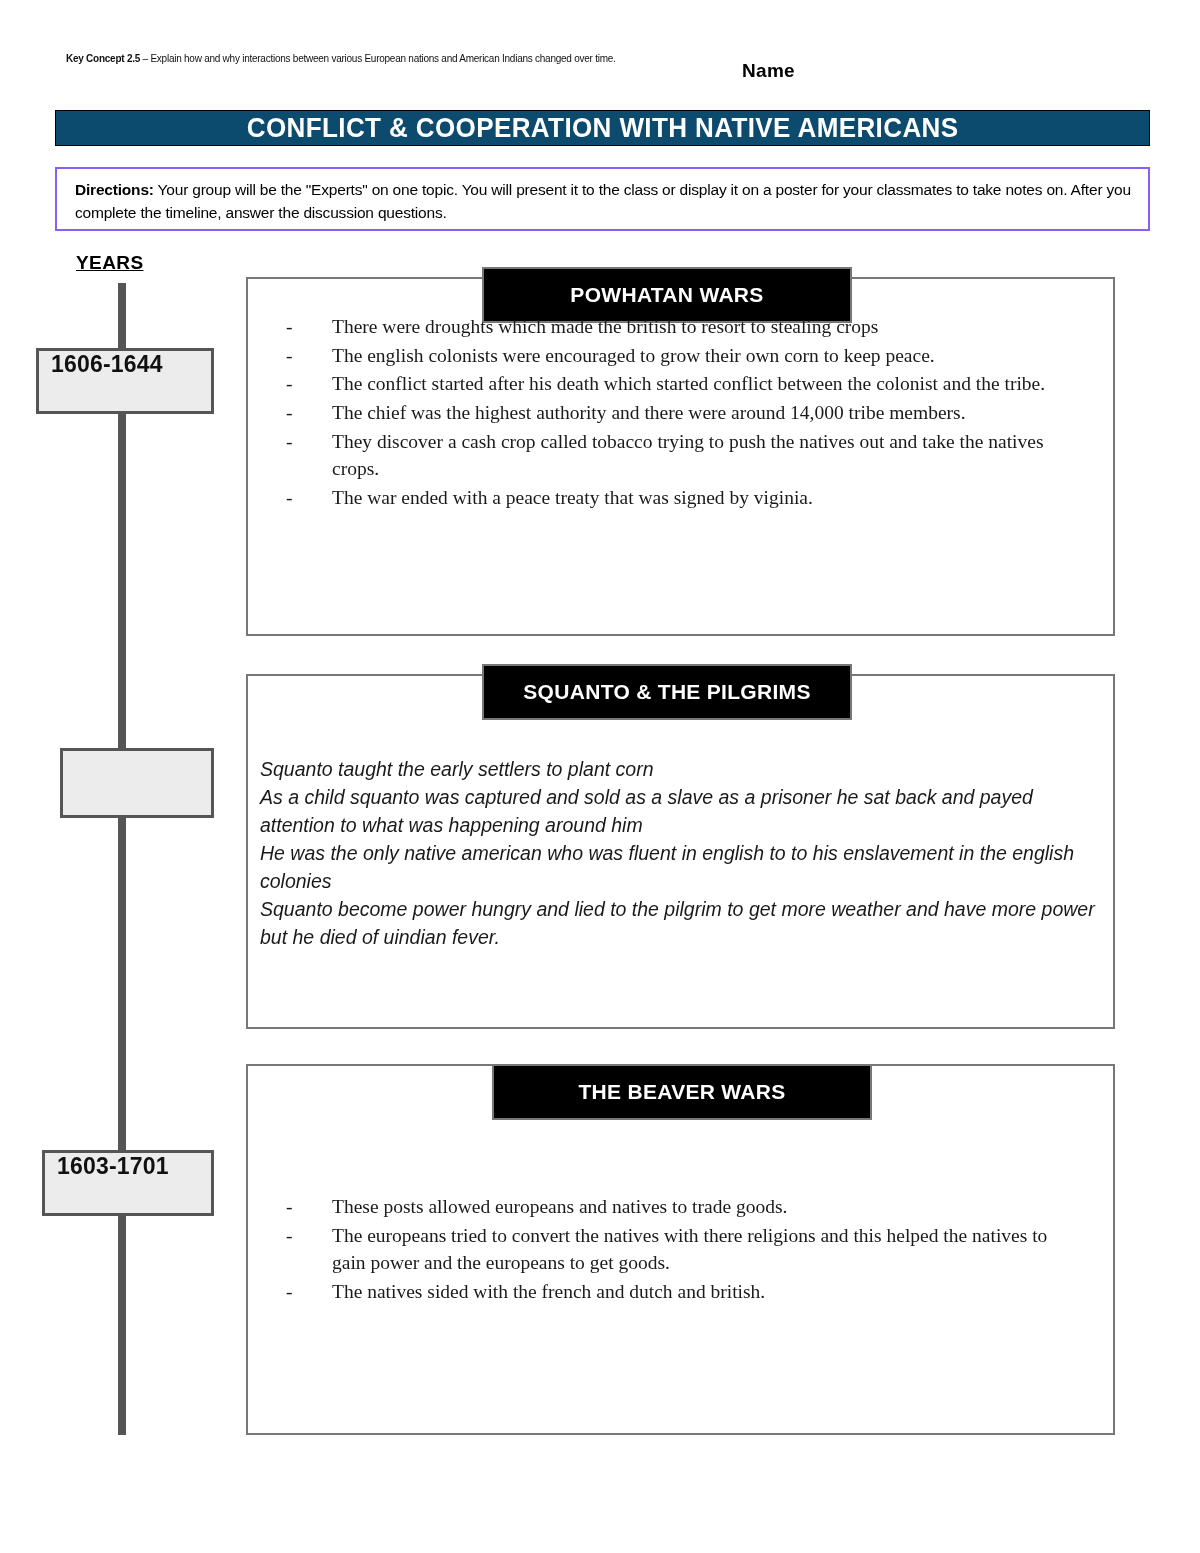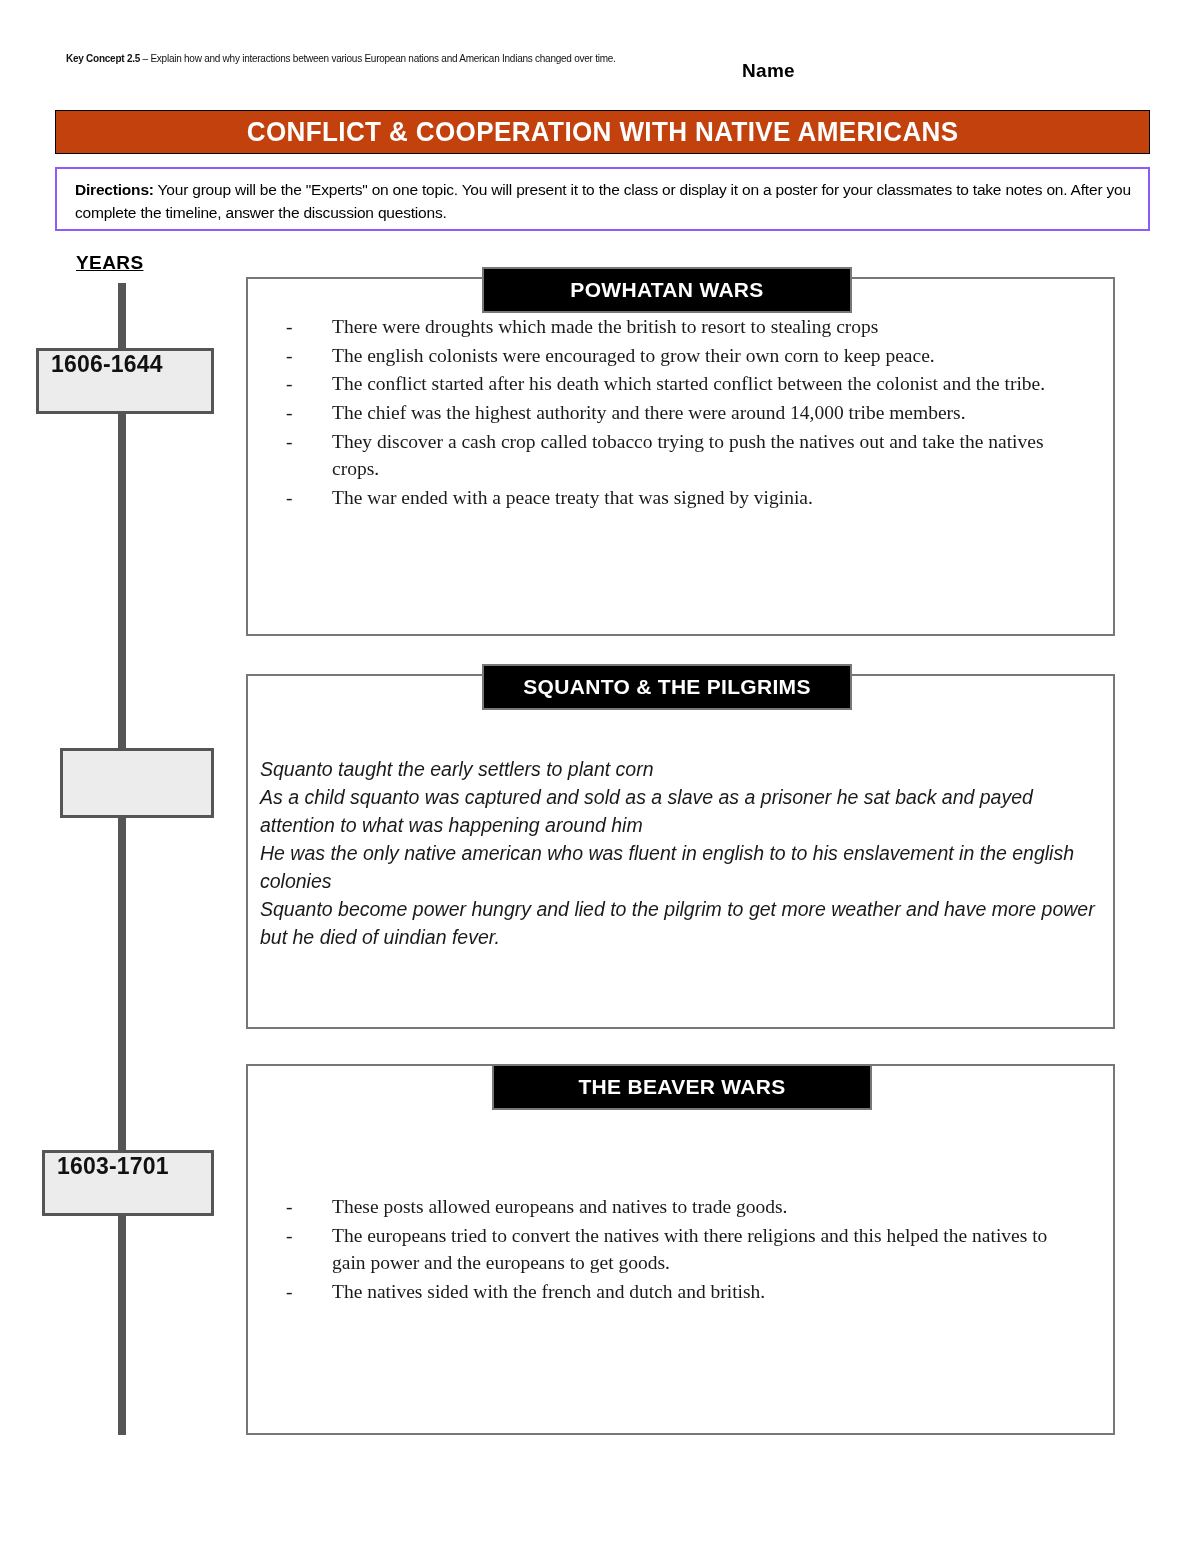--- a/index.html
+++ b/index.html
@@ -71,22 +71,22 @@
     height: 3px;
     background: #000;
   }
 
   
   .title-banner {
     position: absolute;
     left: 55px;
     top: 110px;
     width: 1095px;
-    height: 44px;
-    background: #c2410c;
+    height: 36px;
+    background: #0c4a6e;
     color: #fff;
     display: flex;
     align-items: center;
     justify-content: center;
     border: 1px solid #000;
   }
   .title-banner .t {
     font-size: 28px;
     font-weight: bold;
     letter-spacing: 0.4px;
@@ -160,21 +160,21 @@
     background: #fff;
   }
   .event-1 { top: 277px; height: 359px; }
   .event-2 { top: 674px; height: 355px; }
   .event-3 { top: 1064px; height: 371px; }
 
   .event-header {
     position: absolute;
     background: #000;
     color: #fff;
-    height: 46px;
+    height: 56px;
     display: flex;
     align-items: center;
     justify-content: center;
     border: 2px solid #777777;
   }
   .eh-1 { left: 482px; top: 267px; width: 370px; }
   .eh-2 { left: 482px; top: 664px; width: 370px; }
   .eh-3 { left: 492px; top: 1064px; width: 380px; }
   .event-header .eht {
     font-size: 21px;

